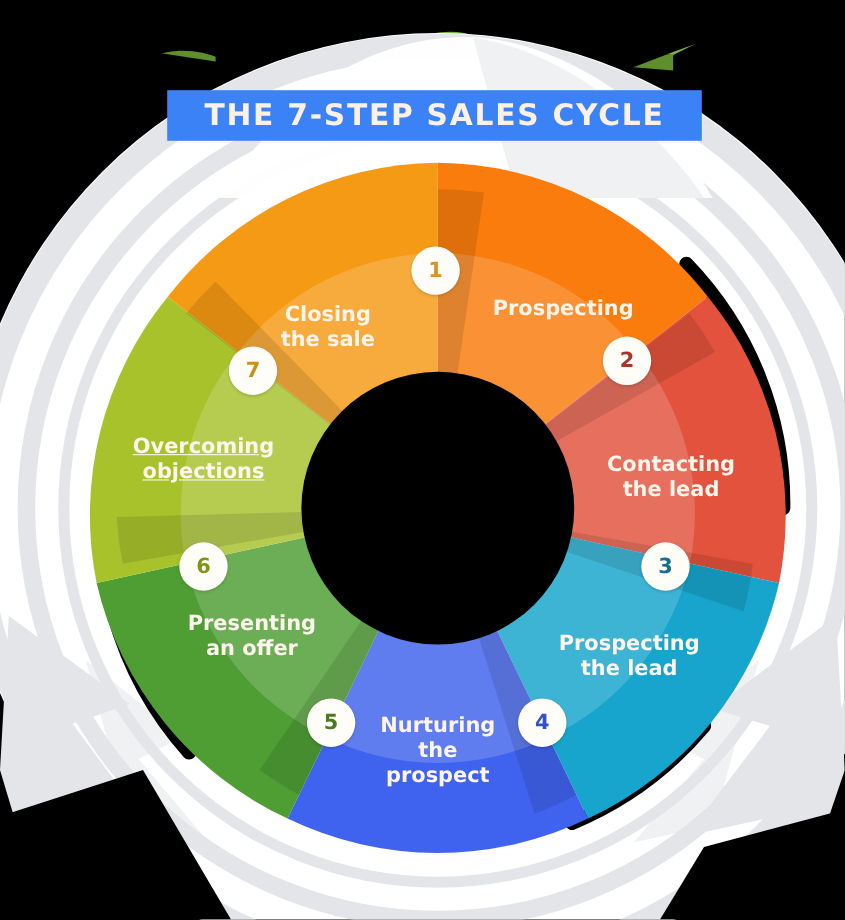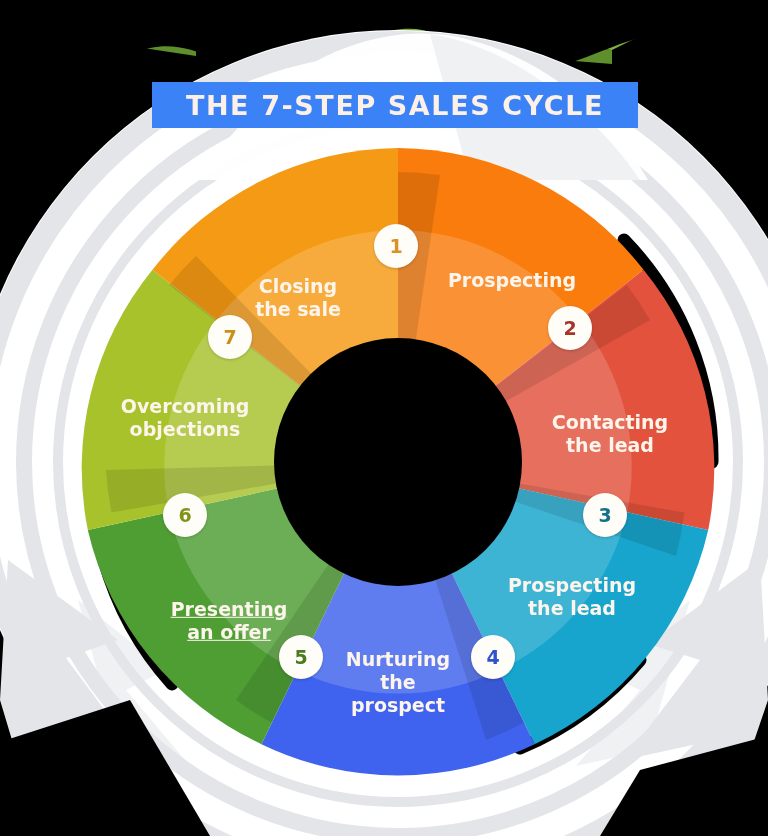--- a/index.html
+++ b/index.html
@@ -152,23 +152,23 @@
   </div>
 
   <div class="seg-label" style="left:484px;top:281px;margin-left:28px;">Prospecting</div>
   <div class="seg-label" style="left:610px;top:434px;">Contacting
 the lead</div>
   <div class="seg-label" style="left:572px;top:597px;">Prospecting
 the lead</div>
   <div class="seg-label" style="left:398px;top:683px;">Nurturing
 the
 prospect</div>
-  <div class="seg-label" style="left:229px;top:621px;text-decoration:underline;">Presenting
+  <div class="seg-label" style="left:229px;top:579px;">Presenting
 an offer</div>
-  <div class="seg-label" style="left:185px;top:418px;">Overcoming
+  <div class="seg-label" style="left:185px;top:418px;text-decoration:underline;">Overcoming
 objections</div>
   <div class="seg-label" style="left:298px;top:279px;margin-top:19px;">Closing
 the sale</div>
 
   <div class="badge" style="left:396px;top:246px;color:#d99225;">1</div>
   <div class="badge" style="left:570px;top:328px;color:#a8342a;">2</div>
   <div class="badge" style="left:605px;top:515px;color:#15708c;">3</div>
   <div class="badge" style="left:493px;top:657px;color:#2f51c9;">4</div>
   <div class="badge" style="left:301px;top:657px;color:#4a7c1f;">5</div>
   <div class="badge" style="left:185px;top:515px;color:#7f9418;">6</div>

